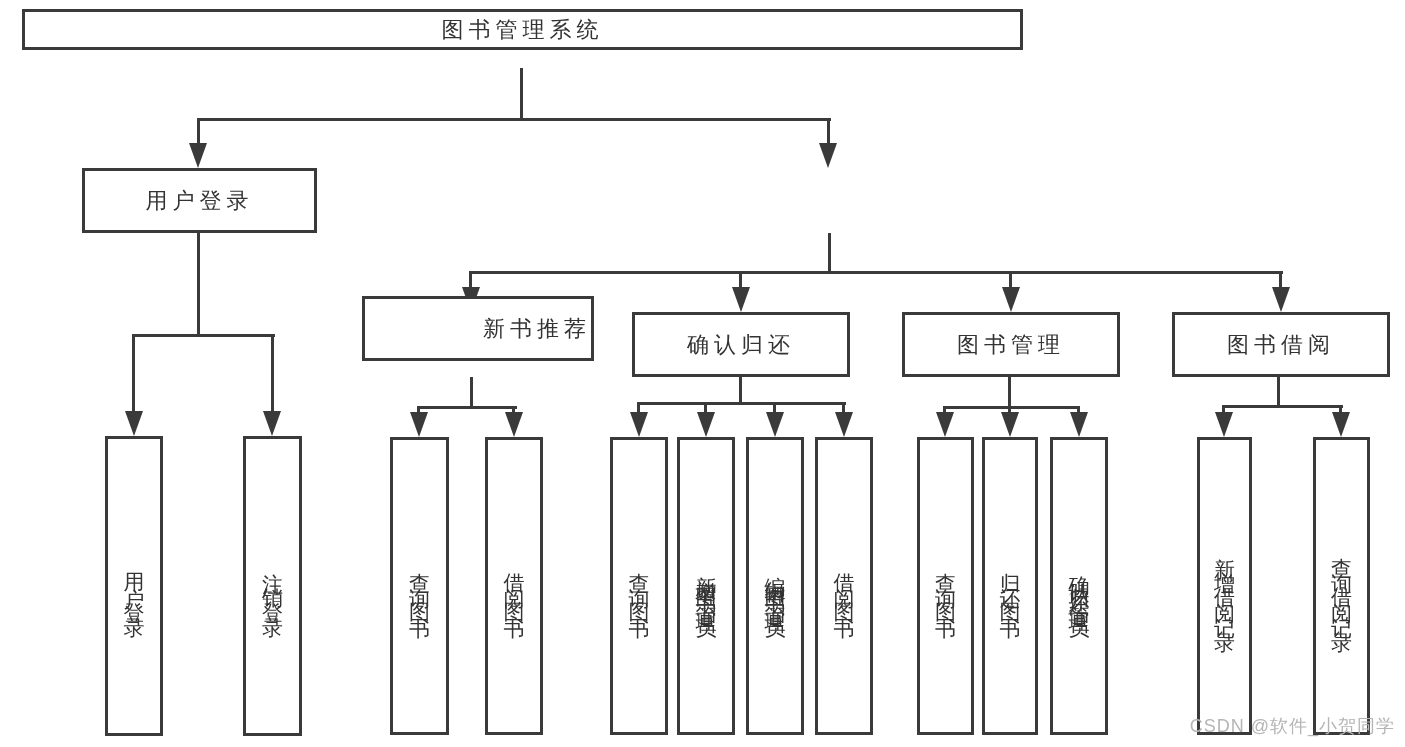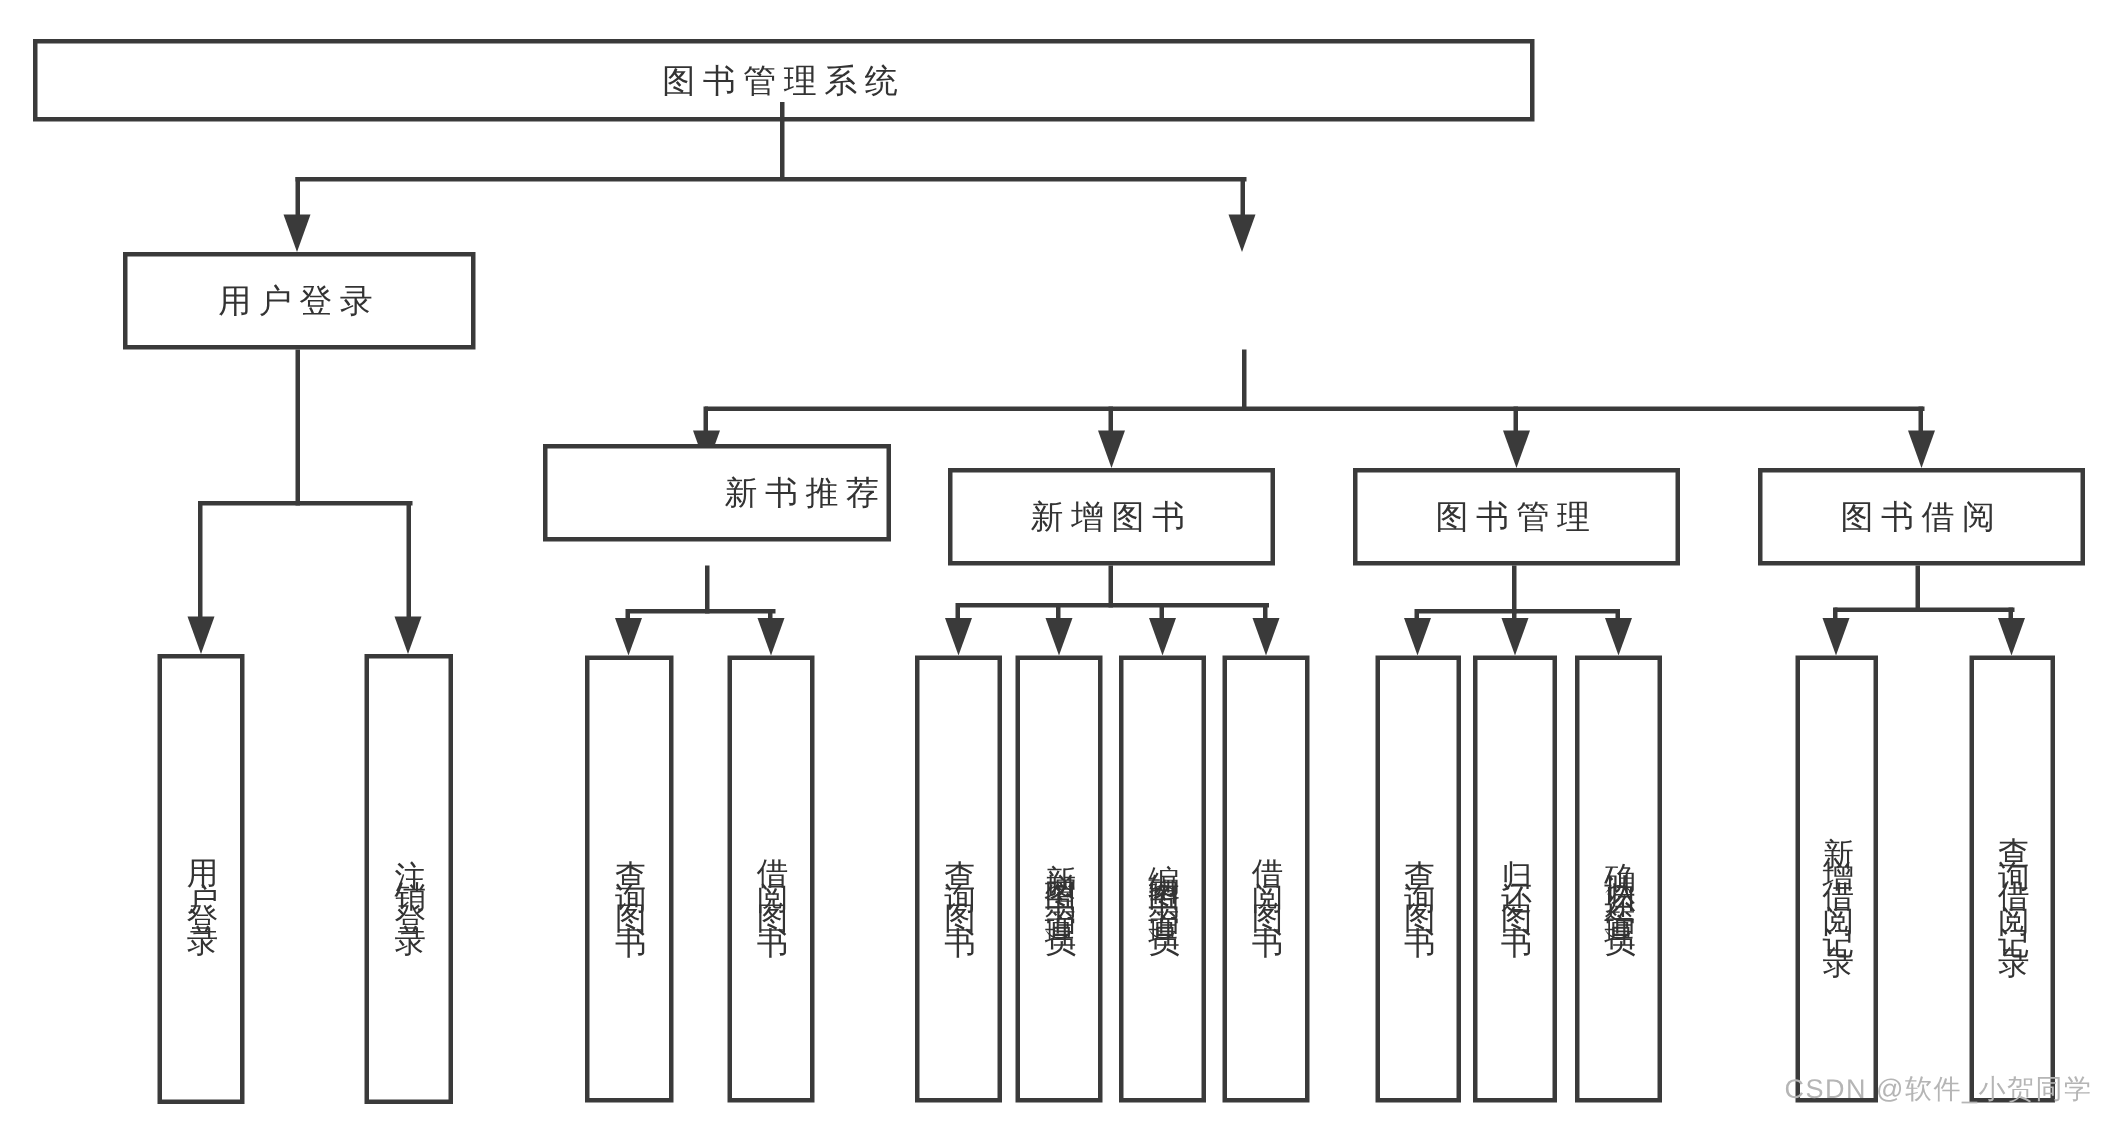--- a/index.html
+++ b/index.html
@@ -26,21 +26,21 @@
   .watermark{
     position:absolute;left:1175px;top:714px;width:220px;text-align:right;
     font-size:18px;color:#b5b5b5;white-space:nowrap;z-index:5;letter-spacing:1px;
   }
 </style>
 </head>
 <body>
 
 <div class="canvas">
 
-  <div class="box" style="left:22px;top:26px;width:1001px;height:55px;justify-content:center;">
+  <div class="box" style="left:22px;top:9px;width:1001px;height:41px;justify-content:center;">
     <span class="hlabel">图书管理系统</span>
   </div>
 
   <div class="line" style="left:520px;top:68px;width:3px;height:52px;"></div>
   <div class="line" style="left:197px;top:118px;width:634px;height:3px;"></div>
   <div class="line" style="left:197px;top:118px;width:3px;height:30px;"></div>
   <div class="head" style="left:189px;top:143px;"></div>
   <div class="line" style="left:827px;top:118px;width:3px;height:30px;"></div>
   <div class="head" style="left:819px;top:143px;"></div>
 
@@ -63,21 +63,21 @@
   <div class="head" style="left:732px;top:287px;"></div>
   <div class="line" style="left:1009px;top:271px;width:3px;height:22px;"></div>
   <div class="head" style="left:1002px;top:287px;"></div>
   <div class="line" style="left:1279px;top:271px;width:3px;height:22px;"></div>
   <div class="head" style="left:1272px;top:287px;"></div>
 
   <div class="box" style="left:362px;top:296px;width:232px;height:65px;justify-content:flex-end;">
     <span class="hlabel">新书推荐</span>
   </div>
   <div class="box" style="left:632px;top:312px;width:218px;height:65px;">
-    <span class="hlabel">新增图书</span>
+    <span class="hlabel">确认归还</span>
   </div>
   <div class="box" style="left:902px;top:312px;width:218px;height:65px;">
     <span class="hlabel">图书管理</span>
   </div>
   <div class="box" style="left:1172px;top:312px;width:218px;height:65px;">
     <span class="hlabel">图书借阅</span>
   </div>
 
   <div class="line" style="left:470px;top:377px;width:3px;height:32px;"></div>
   <div class="line" style="left:418px;top:406px;width:99px;height:3px;"></div>

